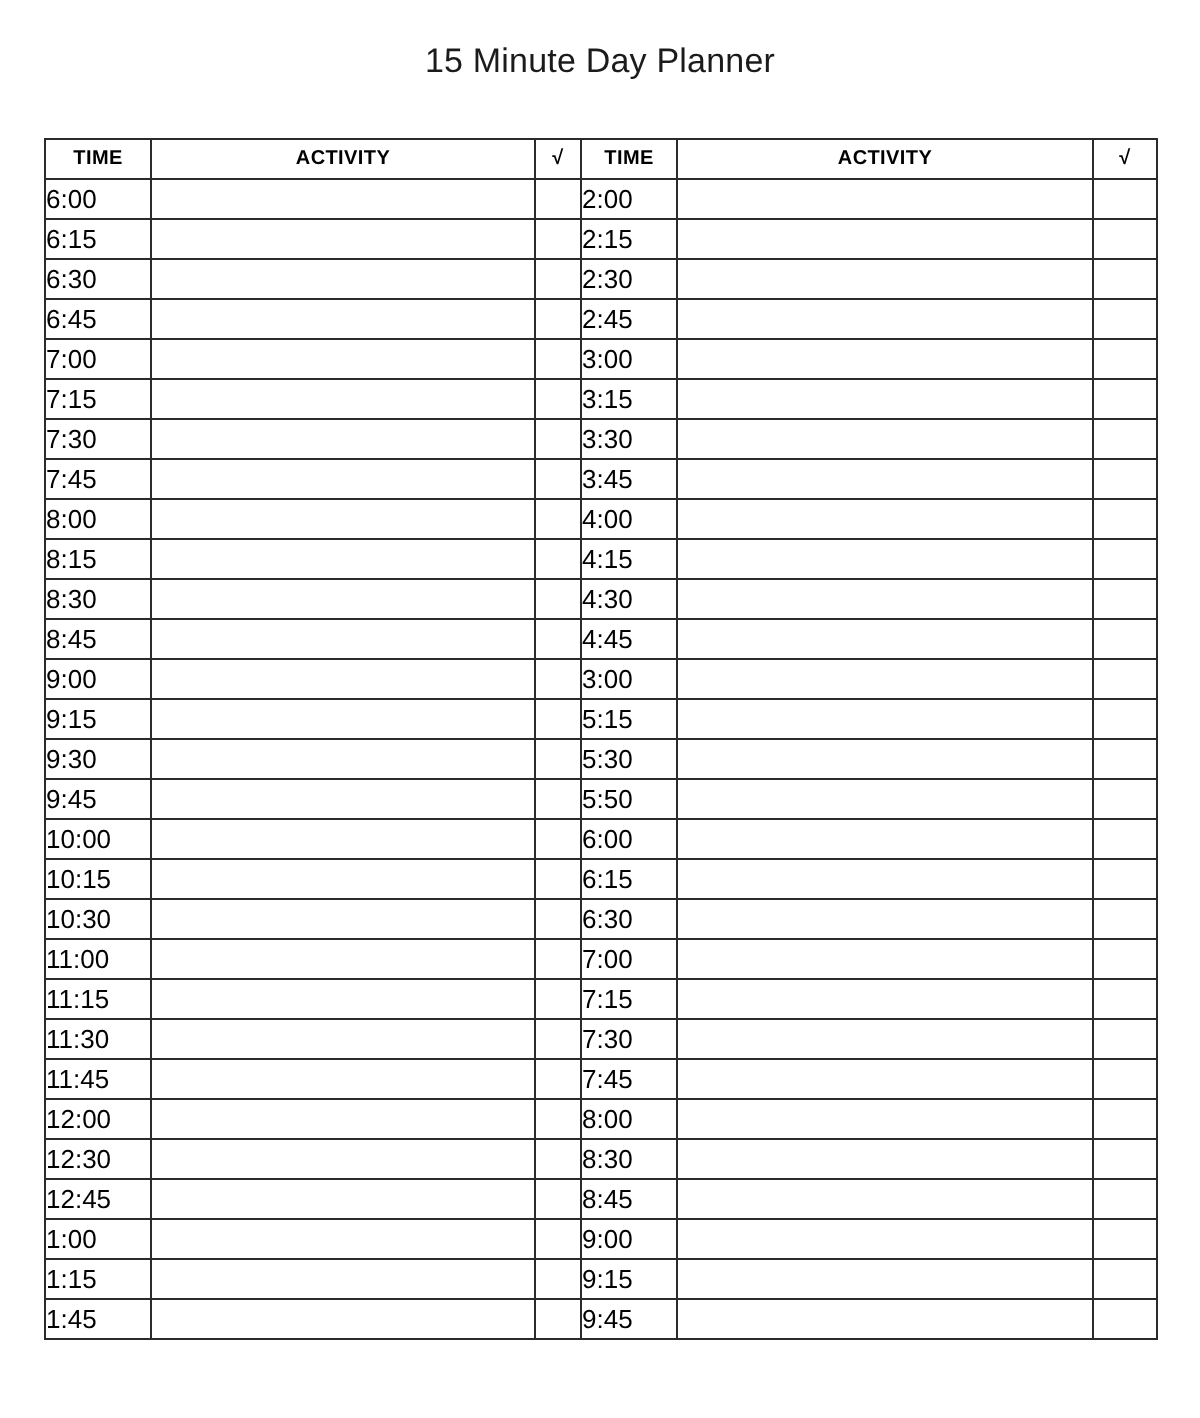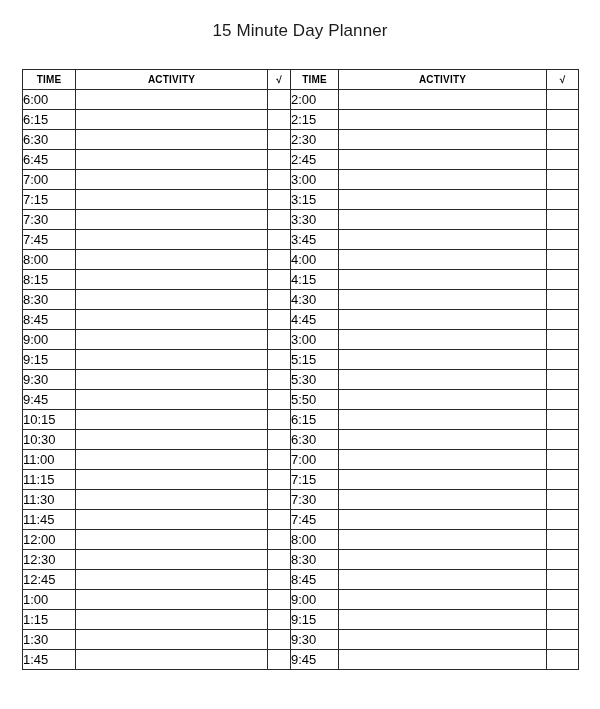--- a/index.html
+++ b/index.html
@@ -238,20 +238,28 @@
           </tr>
           <tr>
             <td class="cell-time">9:45</td>
             <td class="cell-activity"></td>
             <td class="cell-check"></td>
             <td class="cell-time">5:50</td>
             <td class="cell-activity"></td>
             <td class="cell-check"></td>
           </tr>
           <tr>
+            <td class="cell-time">10:00</td>
+            <td class="cell-activity"></td>
+            <td class="cell-check"></td>
+            <td class="cell-time">6:00</td>
+            <td class="cell-activity"></td>
+            <td class="cell-check"></td>
+          </tr>
+          <tr>
             <td class="cell-time">10:15</td>
             <td class="cell-activity"></td>
             <td class="cell-check"></td>
             <td class="cell-time">6:15</td>
             <td class="cell-activity"></td>
             <td class="cell-check"></td>
           </tr>
           <tr>
             <td class="cell-time">10:30</td>
             <td class="cell-activity"></td>
@@ -322,28 +330,20 @@
             <td class="cell-check"></td>
             <td class="cell-time">9:00</td>
             <td class="cell-activity"></td>
             <td class="cell-check"></td>
           </tr>
           <tr>
             <td class="cell-time">1:15</td>
             <td class="cell-activity"></td>
             <td class="cell-check"></td>
             <td class="cell-time">9:15</td>
-            <td class="cell-activity"></td>
-            <td class="cell-check"></td>
-          </tr>
-          <tr>
-            <td class="cell-time">1:30</td>
-            <td class="cell-activity"></td>
-            <td class="cell-check"></td>
-            <td class="cell-time">9:30</td>
             <td class="cell-activity"></td>
             <td class="cell-check"></td>
           </tr>
           <tr>
             <td class="cell-time">1:45</td>
             <td class="cell-activity"></td>
             <td class="cell-check"></td>
             <td class="cell-time">9:45</td>
             <td class="cell-activity"></td>
             <td class="cell-check"></td>

